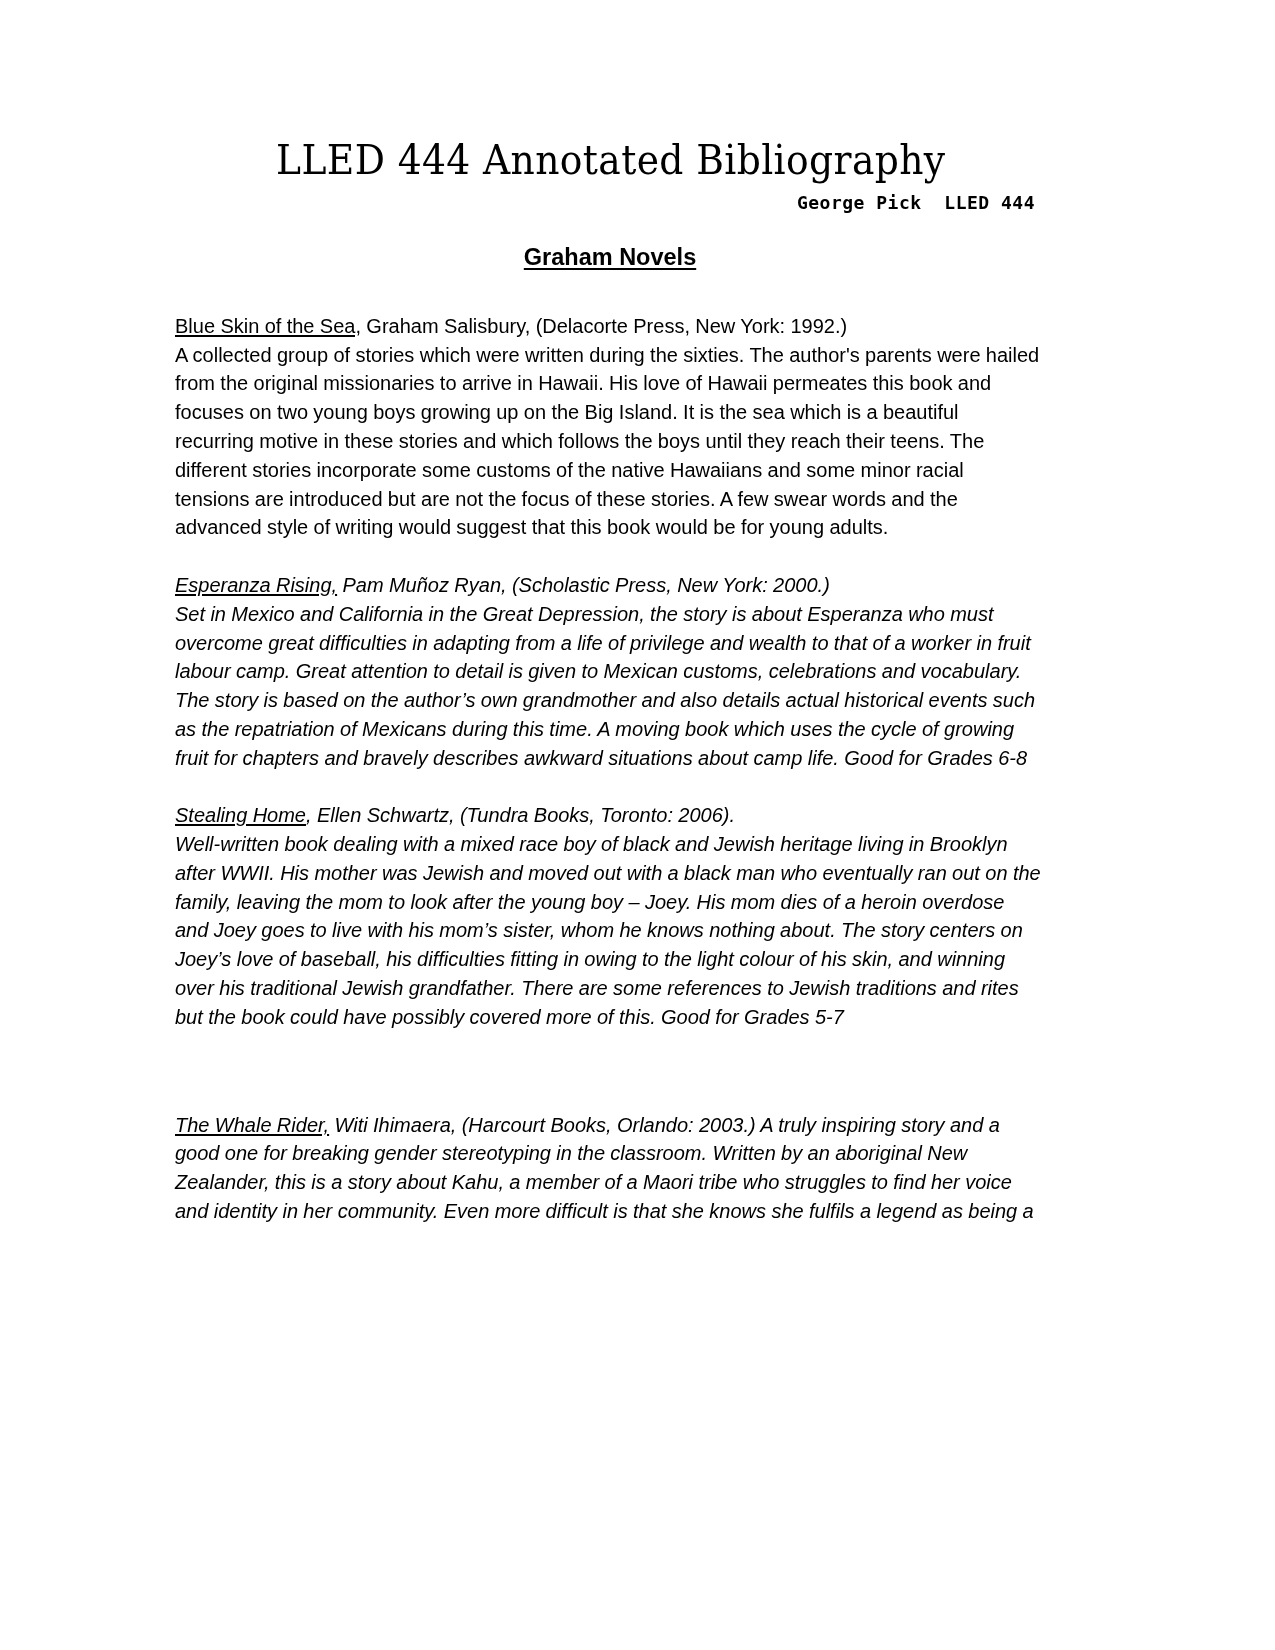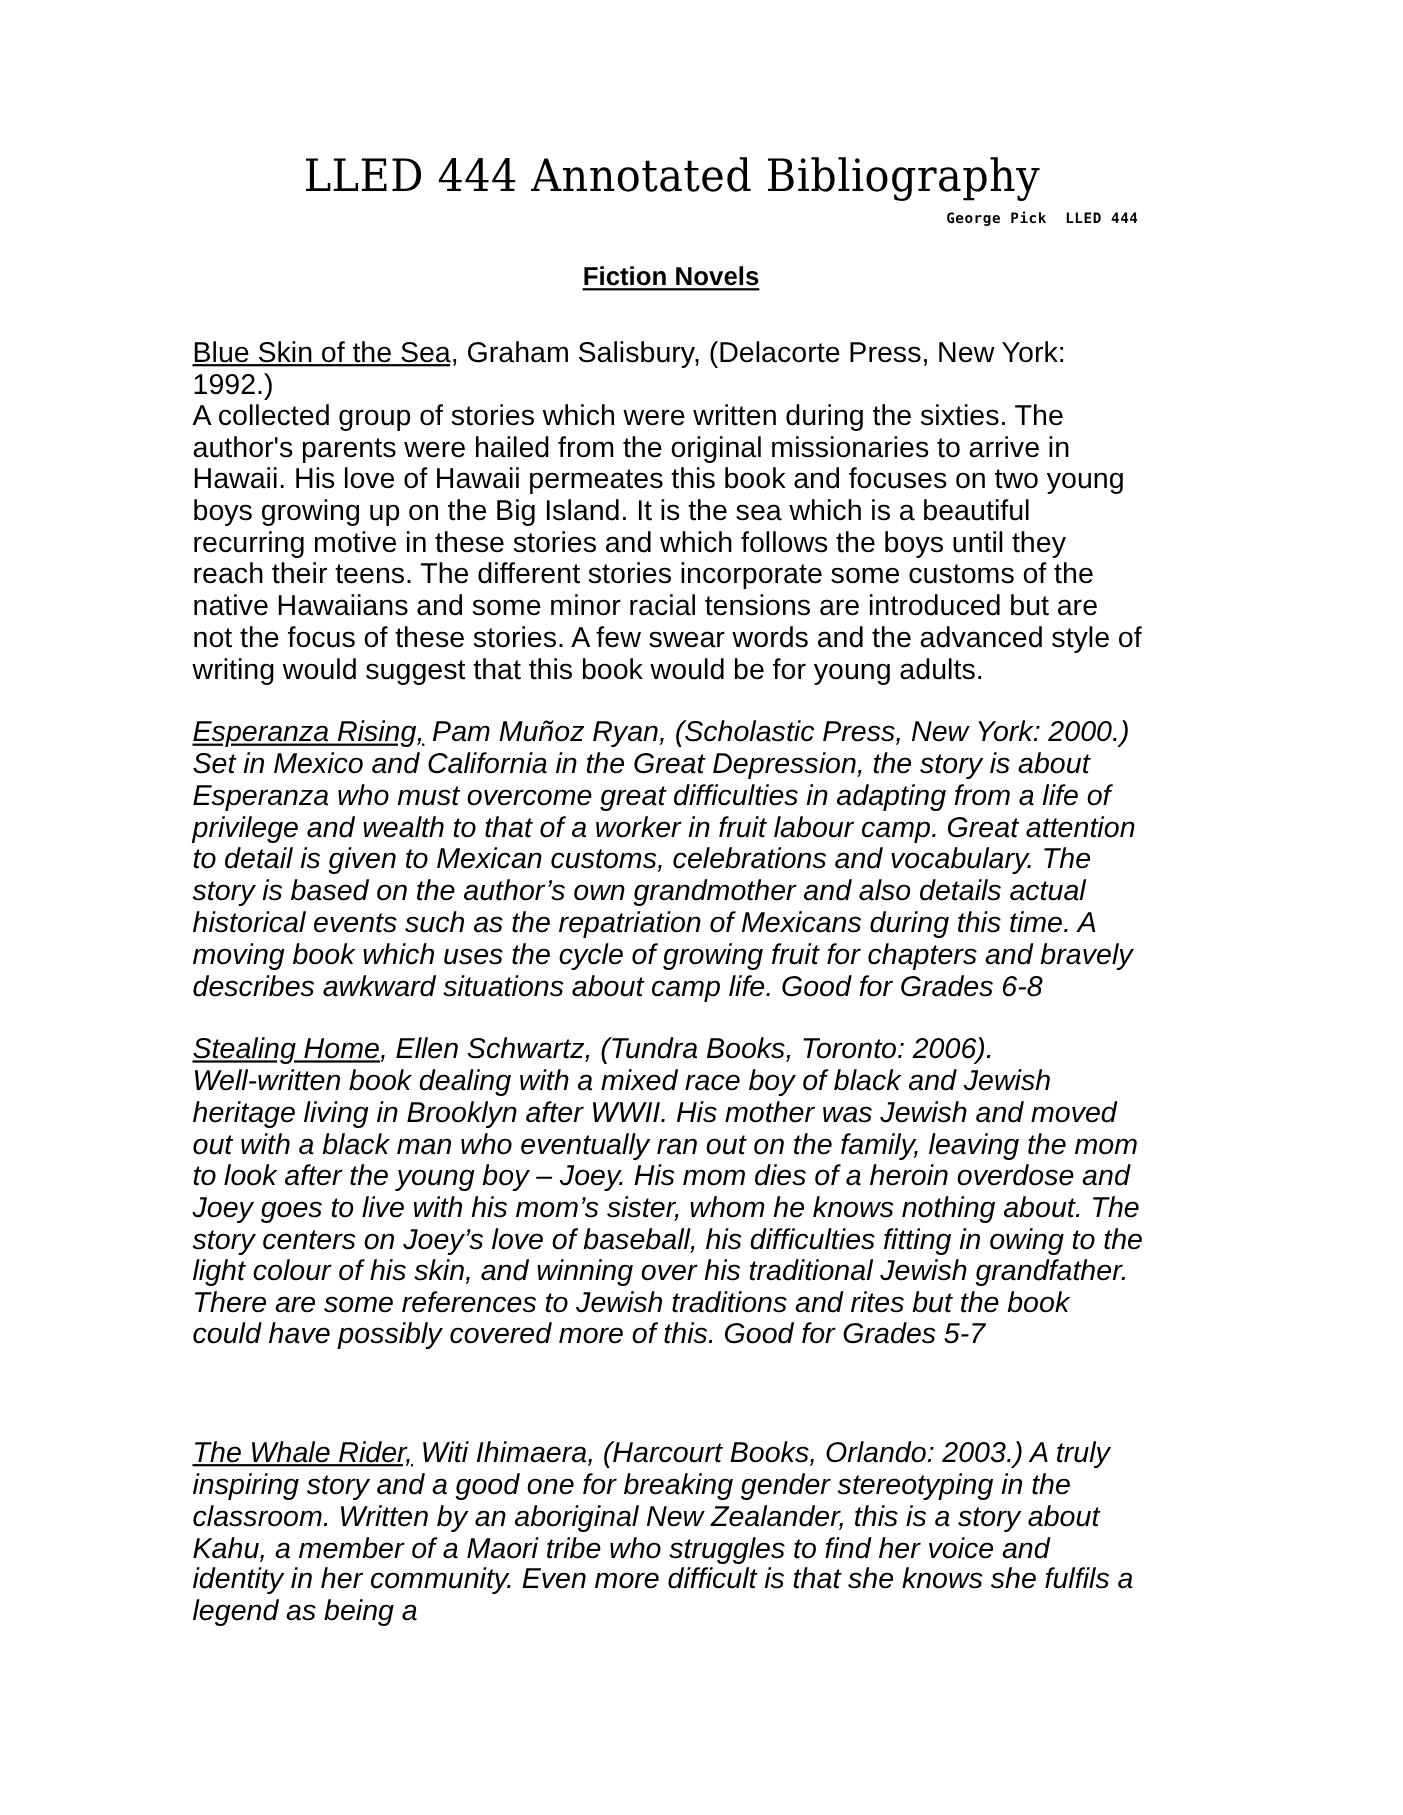--- a/index.html
+++ b/index.html
@@ -42,21 +42,21 @@
     margin: 0;
     padding: 0 0 0 6px;
     transform: scaleX(0.93);
     transform-origin: center top;
     white-space: nowrap;
   }
 
   
   .byline {
     font-family: "DejaVu Sans Mono", "Liberation Mono", monospace;
-    font-size: 13px;
+    font-size: 18px;
     font-weight: 700;
     letter-spacing: 0.5px;
     text-align: right;
     margin: 9px 6px 0 0;
     white-space: pre;
   }
 
   
   .section-heading {
     font-family: "Liberation Sans", sans-serif;
@@ -67,21 +67,21 @@
     padding: 0 0 0 4px;
   }
   .section-heading span {
     text-decoration: underline;
     text-underline-offset: 2.5px;
   }
 
   
   .entry {
     font-family: "Liberation Sans", sans-serif;
-    font-size: 26px;
+    font-size: 20px;
     line-height: 28.8px;
     text-align: left;
     margin: 0;
     padding: 0;
     word-spacing: -0.2px;
   }
   .entry + .entry {
     margin-top: 28.8px;
     font-style: italic;
   }
@@ -98,21 +98,21 @@
 <body>
 
 <div class="page">
   <div class="content">
 
     <h1 class="doc-title">LLED 444 Annotated Bibliography</h1>
 
     <div class="byline">George Pick  LLED 444</div>
 
     <div class="section-heading">
-      <span>Fiction Novels</span>
+      <span>Graham Novels</span>
     </div>
 
     <p class="entry" style="margin-top:41px;"><span class="booktitle">Blue Skin of the Sea,</span><span> Graham Salisbury, (Delacorte Press, New York:  1992.)</span><br><span>A collected group of stories which were written during the sixties.  The author's parents were hailed from the original missionaries to arrive in Hawaii.  His love of Hawaii permeates this book and focuses on two young boys growing up on the Big Island.  It is the sea which is a beautiful recurring motive in these stories and which follows the boys until they reach their teens.  The different stories incorporate some customs of the native Hawaiians and some minor racial tensions are introduced but are not the focus of these stories.  A few swear words and the advanced style of writing would suggest that this book would be for young adults.</span></p>
 
     <p class="entry"><span class="booktitle">Esperanza Rising,</span><span>  Pam Muñoz Ryan, (Scholastic Press, New York:  2000.)</span><br><span>Set in Mexico and California in the Great Depression, the story is about Esperanza who must overcome great difficulties in adapting from a life of privilege and wealth to that of a worker in fruit labour camp.  Great attention to detail is given to Mexican customs, celebrations and vocabulary.  The story is based on the author’s own grandmother and also details actual historical events such as the repatriation of Mexicans during this time.  A moving book which uses the cycle of growing fruit for chapters and bravely describes awkward situations about camp life.  Good for Grades 6-8</span></p>
 
     <p class="entry"><span class="booktitle">Stealing Home</span><span>,  Ellen Schwartz, (Tundra Books, Toronto:  2006).</span><br><span>Well-written book dealing with a mixed race boy of black and Jewish heritage living in Brooklyn after WWII.  His mother was Jewish and moved out with a black man who eventually ran out on the family, leaving the mom to look after the young boy – Joey.  His mom dies of a heroin overdose and Joey goes to live with his mom’s sister, whom he knows nothing about.  The story centers on Joey’s love of baseball, his difficulties fitting in owing to the light colour of his skin, and winning over his traditional Jewish grandfather.  There are some references to Jewish traditions and rites but the book could have possibly covered more of this.  Good for Grades 5-7</span></p>
 
     <p class="entry gap-large"><span class="booktitle">The Whale Rider,</span><span> Witi Ihimaera, (Harcourt Books, Orlando:  2003.)  A truly inspiring story and a good one for breaking gender stereotyping in the classroom.  Written by an aboriginal New Zealander, this is a story about Kahu, a member of a Maori tribe who struggles to find her voice and identity in her community.  Even more difficult is that she knows she fulfils a legend as being a</span></p>
 

